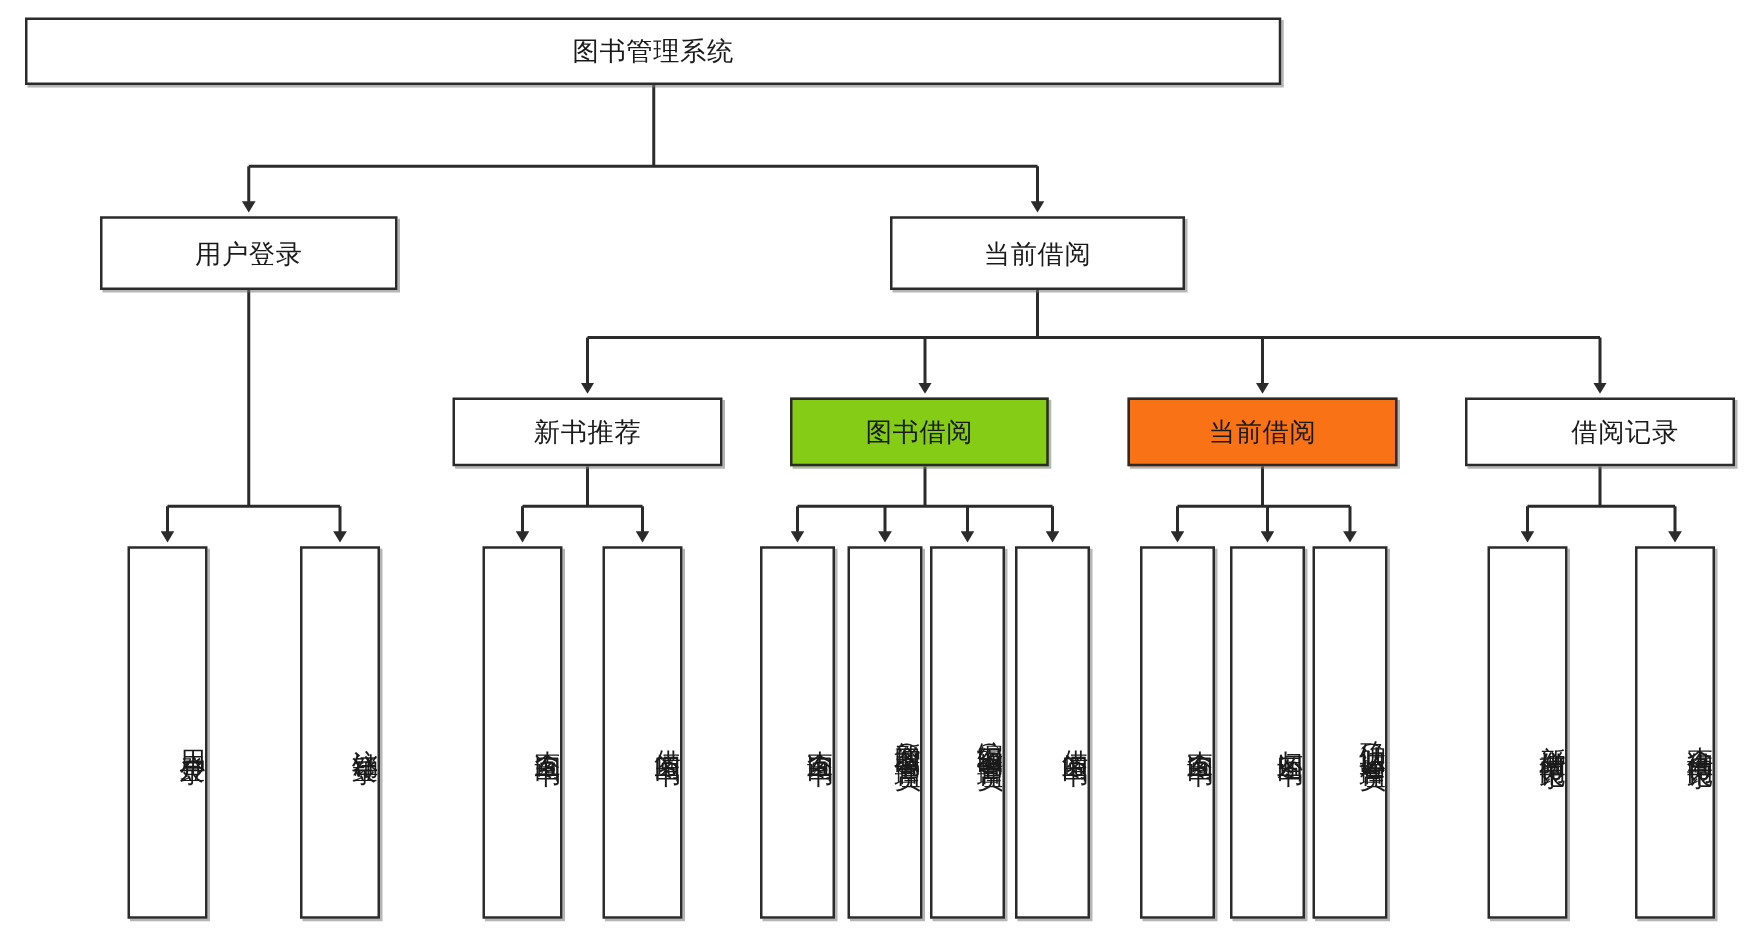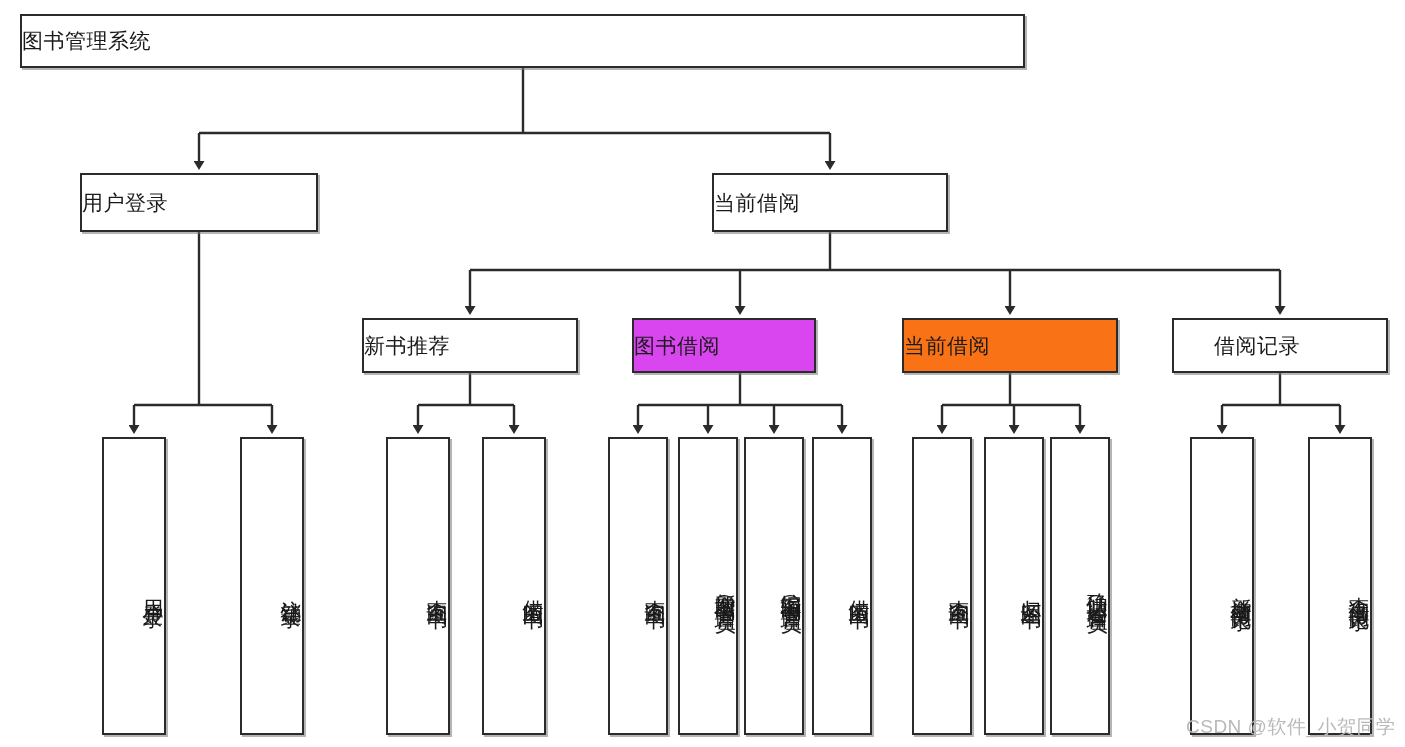--- a/index.html
+++ b/index.html
@@ -23,20 +23,21 @@
     height: 747px;
   }
   .node {
     position: absolute;
     box-sizing: border-box;
     background: #ffffff;
     border: 2px solid #2b2b2b;
     box-shadow: 2px 2px 0 rgba(120,120,120,0.55);
     display: flex;
     align-items: center;
+    justify-content: center;
     color: #1a1a1a;
   }
   .node.horiz {
     font-size: 21px;
     letter-spacing: 0.5px;
   }
   .node.vert {
     writing-mode: vertical-rl;
     text-orientation: upright;
     font-size: 21px;
@@ -111,21 +112,21 @@
       </div>
       <div class="node horiz" style="left: 80px; top: 173px; width: 238px; height: 59px; border-color: rgb(43, 43, 43); background: rgb(255, 255, 255);">
         <span class="node-label">用户登录</span>
       </div>
       <div class="node horiz" style="left: 712px; top: 173px; width: 236px; height: 59px; border-color: rgb(43, 43, 43); background: rgb(255, 255, 255);">
         <span class="node-label">当前借阅</span>
       </div>
       <div class="node horiz" style="left: 362px; top: 318px; width: 216px; height: 55px; border-color: rgb(43, 43, 43); background: rgb(255, 255, 255);">
         <span class="node-label">新书推荐</span>
       </div>
-      <div class="node horiz" style="left: 632px; top: 318px; width: 184px; height: 55px; border-color: rgb(43, 43, 43); background: #d946ef;">
+      <div class="node horiz" style="left: 632px; top: 318px; width: 207px; height: 55px; border-color: rgb(43, 43, 43); background: #84cc16;">
         <span class="node-label">图书借阅</span>
       </div>
       <div class="node horiz" style="left: 902px; top: 318px; width: 216px; height: 55px; border-color: rgb(43, 43, 43); background: #f97316;">
         <span class="node-label">当前借阅</span>
       </div>
       <div class="node horiz" style="left: 1172px; top: 318px; width: 216px; height: 55px; border-color: rgb(43, 43, 43); background: rgb(255, 255, 255); padding-left: 40px;">
         <span class="node-label">借阅记录</span>
       </div>
       <div class="node vert" style="left: 102px; top: 437px; width: 64px; height: 298px; border-color: rgb(43, 43, 43); background: rgb(255, 255, 255);">
         <span class="node-label">用户登录</span>
@@ -160,14 +161,13 @@
       <div class="node vert" style="left: 1050px; top: 437px; width: 60px; height: 298px; border-color: rgb(43, 43, 43); background: rgb(255, 255, 255);">
         <span class="node-label">确认归还（管理员）</span>
       </div>
       <div class="node vert" style="left: 1190px; top: 437px; width: 64px; height: 298px; border-color: rgb(43, 43, 43); background: rgb(255, 255, 255);">
         <span class="node-label">新增借阅记录</span>
       </div>
       <div class="node vert" style="left: 1308px; top: 437px; width: 64px; height: 298px; border-color: rgb(43, 43, 43); background: rgb(255, 255, 255);">
         <span class="node-label">查询借阅记录</span>
       </div>
     </div>
-  <div id="watermark">CSDN @软件_小贺同学</div>
 </div>
 
 </body></html>

